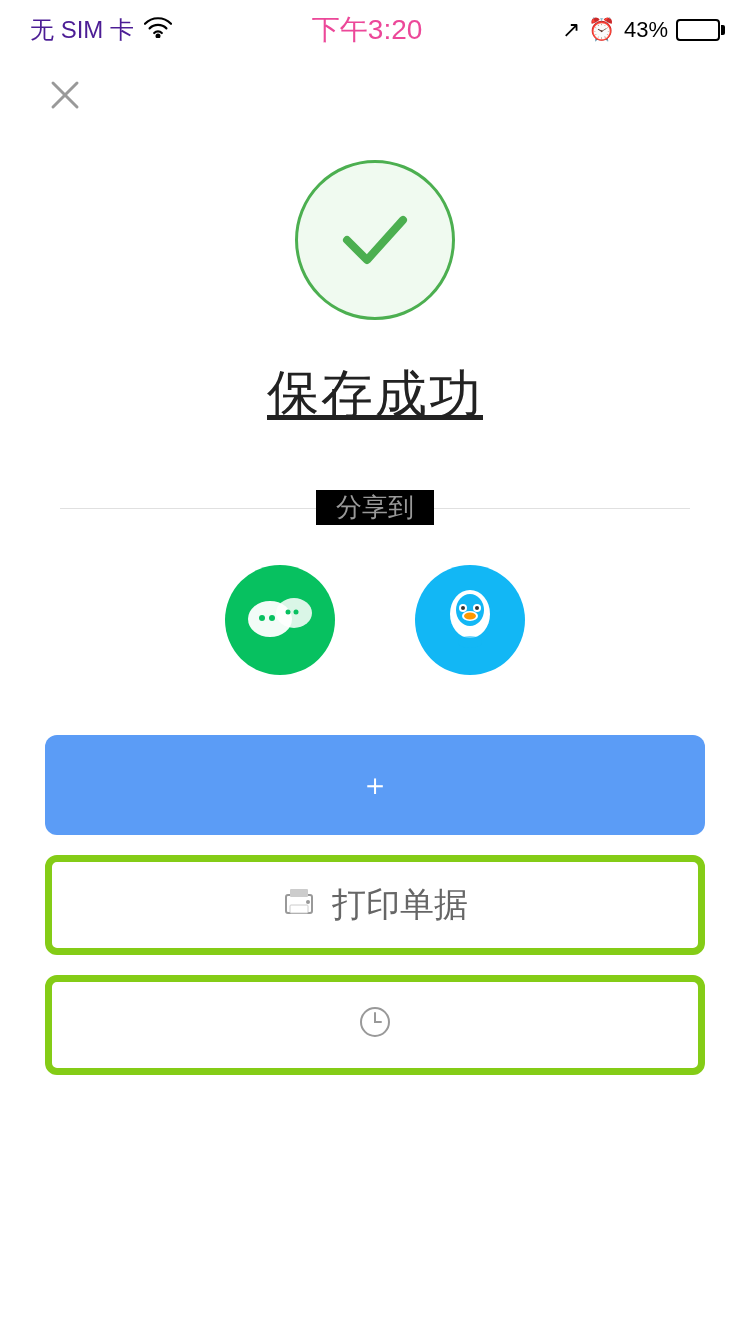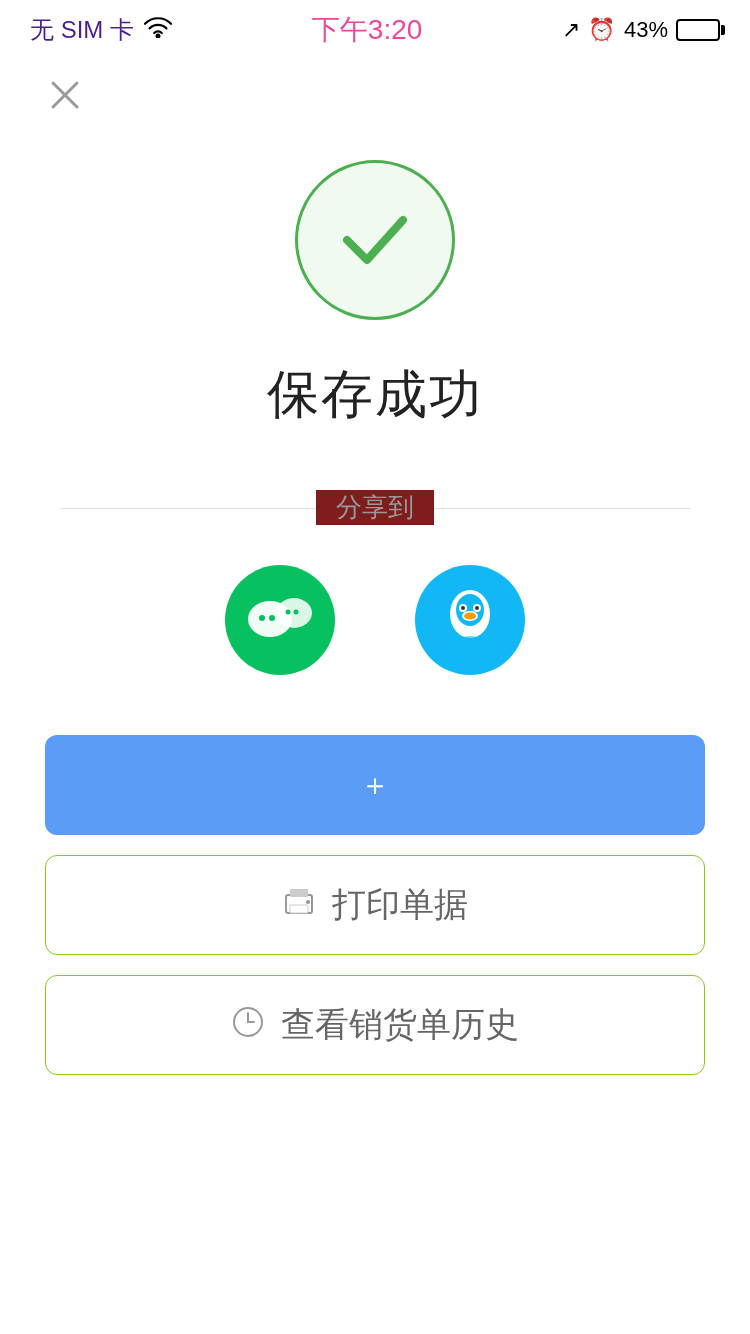--- a/index.html
+++ b/index.html
@@ -117,20 +117,21 @@
       height: 80px;
     }
 
     
     .success-title {
       font-size: 52px;
       font-weight: 400;
       color: #222;
       margin-bottom: 60px;
       letter-spacing: 2px;
+      text-decoration: underline;
     }
 
     
     .share-section {
       width: 100%;
       display: flex;
       flex-direction: column;
       align-items: center;
       margin-bottom: 50px;
     }
@@ -145,21 +146,21 @@
     .share-divider::before {
       content: '';
       position: absolute;
       left: 60px;
       right: 60px;
       top: 50%;
       height: 1px;
       background: #e0e0e0;
     }
     .share-label {
-      background: #7f1d1d;
+      background: #000000;
       padding: 0 20px;
       font-size: 26px;
       color: #999;
       position: relative;
       z-index: 1;
     }
     .share-icons {
       display: flex;
       gap: 80px;
       align-items: center;
@@ -216,21 +217,21 @@
       display: flex;
       align-items: center;
       justify-content: center;
       gap: 16px;
       cursor: pointer;
     }
     .btn-secondary {
       width: 100%;
       height: 100px;
       background: #fff;
-      border: 1px solid #84cc16;
+      border: 7px solid #84cc16;
       border-radius: 12px;
       color: #666;
       font-size: 34px;
       display: flex;
       align-items: center;
       justify-content: center;
       gap: 16px;
       cursor: pointer;
     }
     .btn-icon {
@@ -332,17 +333,16 @@
       </span>
       <span>打印单据</span>
     </button>
     <button class="btn-secondary">
       <span class="btn-icon">
         <svg width="34" height="34" viewBox="0 0 34 34" fill="none">
           <circle cx="17" cy="17" r="14" stroke="#999" stroke-width="2" fill="none"></circle>
           <polyline points="17,8 17,17 23,17" stroke="#999" stroke-width="2" stroke-linecap="round" fill="none"></polyline>
         </svg>
       </span>
-      <span>查看销货单历史</span>
     </button>
   </div>
 
 </div>
 
 </body></html>

